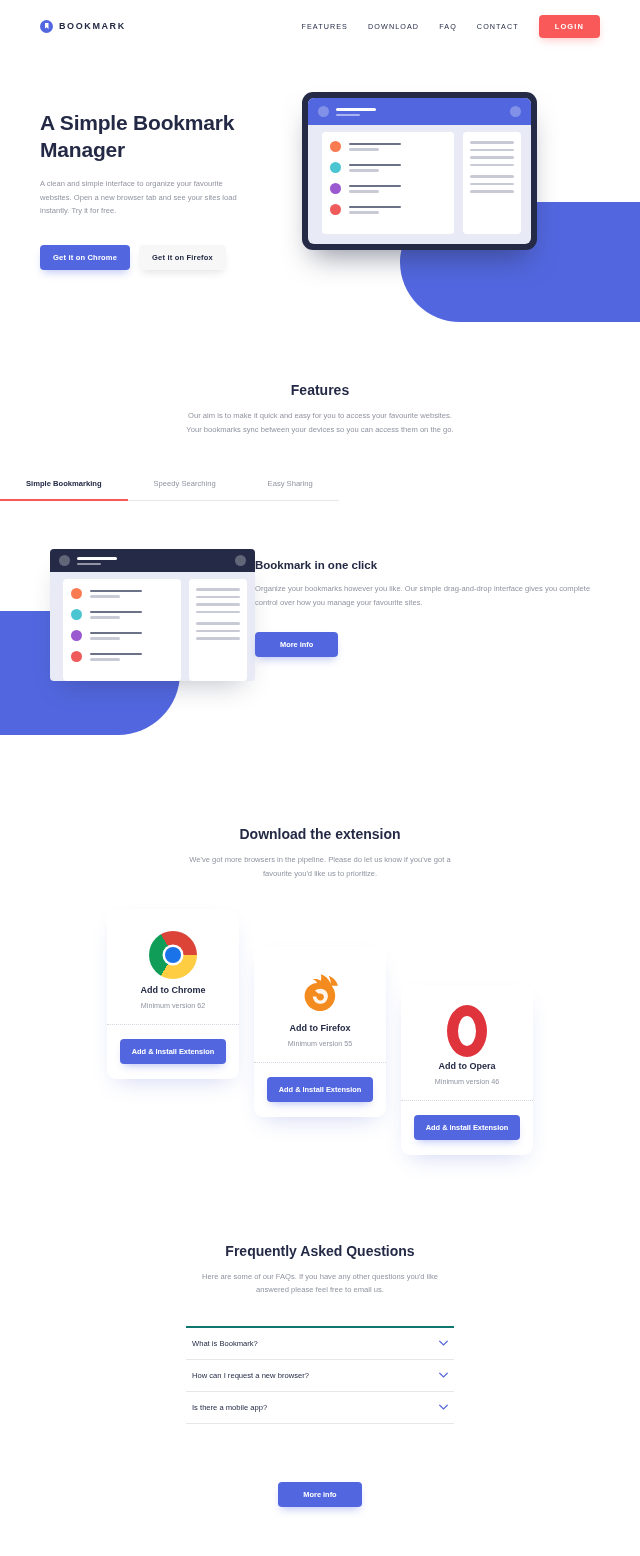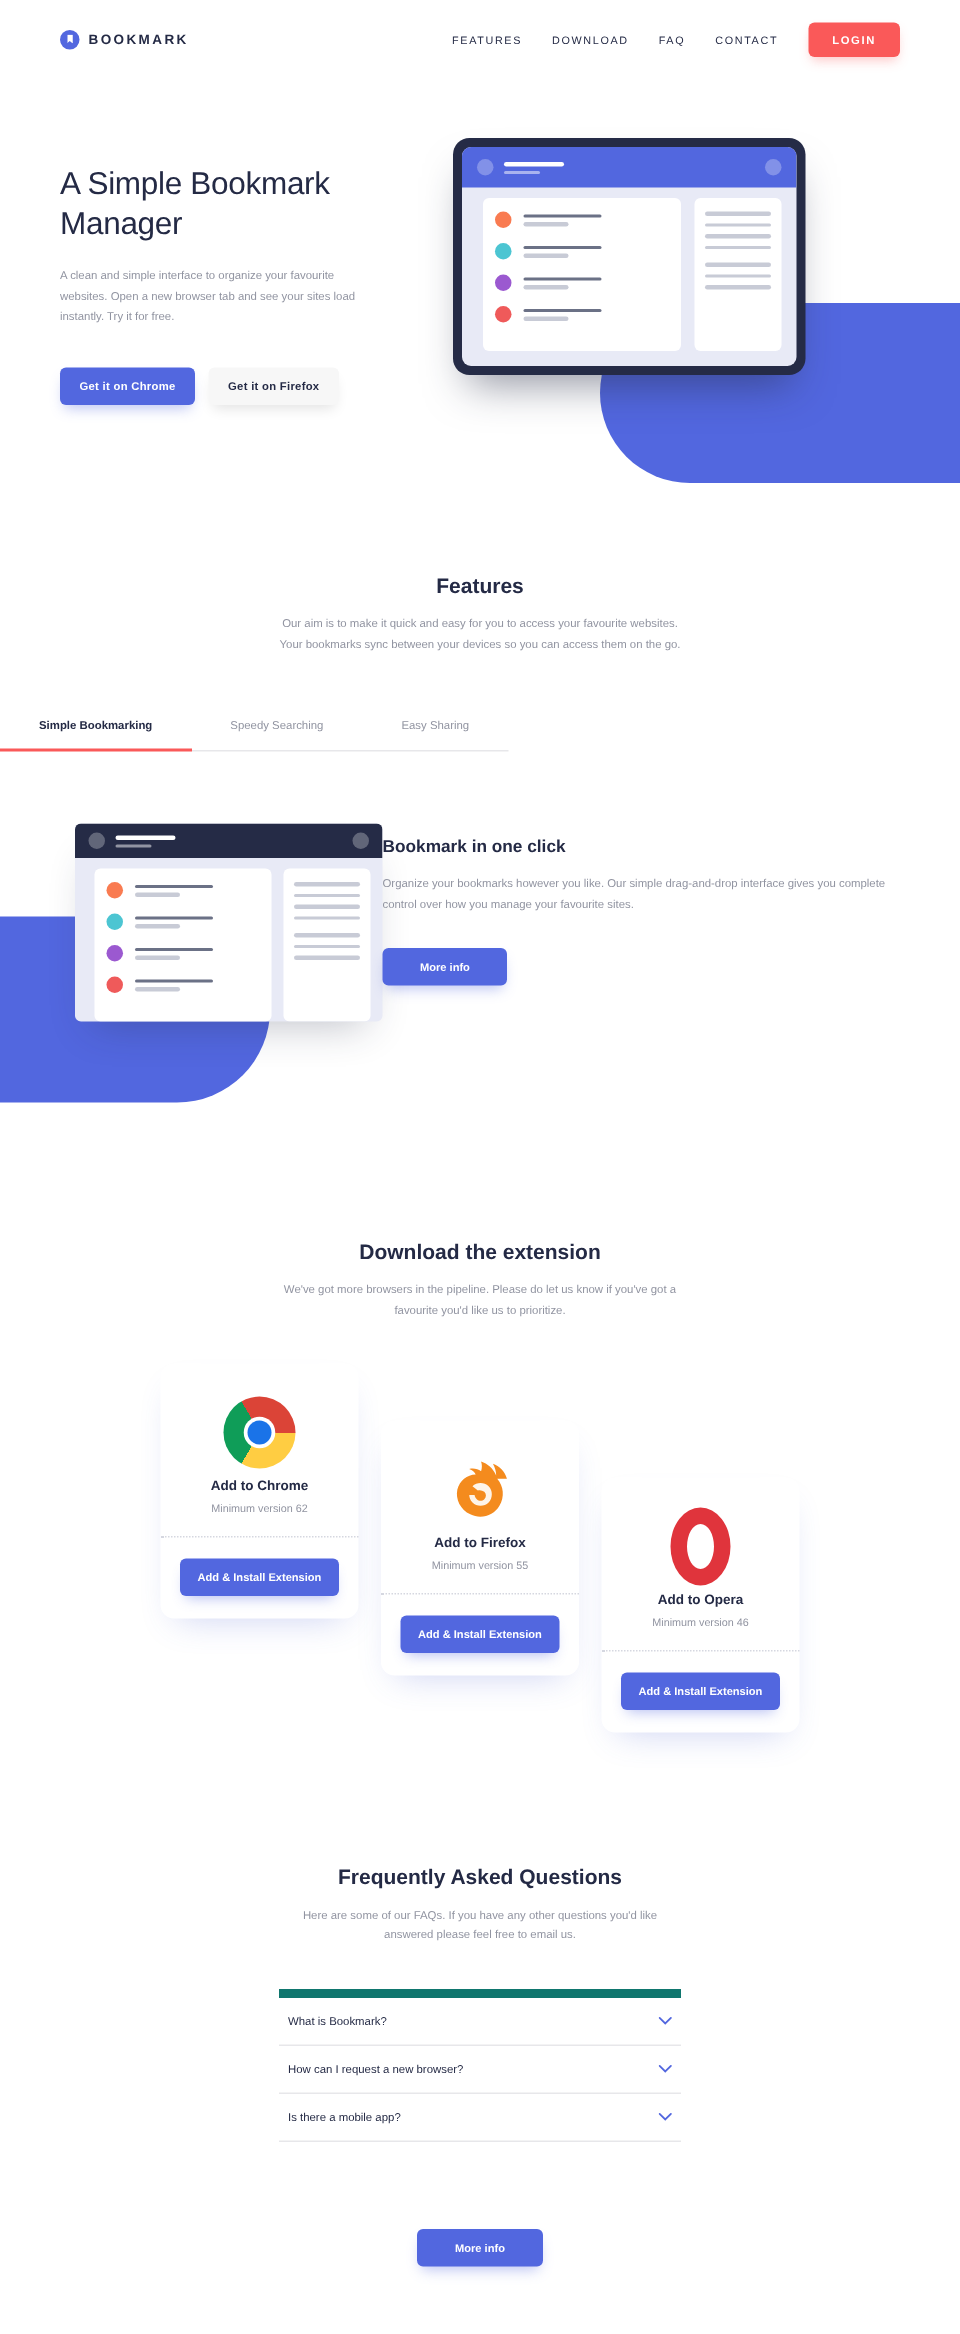--- a/index.html
+++ b/index.html
@@ -54,21 +54,21 @@
   .hero-blob {
     position: absolute; right: -40px; top: 150px;
     width: 280px; height: 120px;
     background: #5267df;
     border-top-left-radius: 110px; border-bottom-left-radius: 110px;
     z-index: 0;
   }
   .hero-inner { display: flex; position: relative; z-index: 2; }
   .hero-left { width: 250px; padding-top: 18px; }
   .hero-title {
-    font-size: 21px; font-weight: normal; line-height: 1.27;
+    font-size: 21px; font-weight: bold; line-height: 1.27;
     color: #242a45; letter-spacing: -0.2px;
   }
   .hero-text {
     font-size: 7.6px; line-height: 1.75; color: #9194a1;
     margin-top: 14px; width: 215px;
   }
   .hero-btns { display: flex; gap: 9px; margin-top: 28px; }
   .btn {
     border: none; border-radius: 4px; font-size: 7.5px; font-weight: bold;
     padding: 8px 13px; cursor: pointer; letter-spacing: .2px;
@@ -212,21 +212,21 @@
   }
 
   
   .faq { padding-top: 88px; }
   .faq-list { width: 268px; margin: 29px auto 0; }
   .faq-item {
     display: flex; align-items: center; justify-content: space-between;
     padding: 11px 6px 11px 6px; border-bottom: 1px solid #e7e7ea;
     cursor: pointer;
   }
-  .faq-item:first-child { border-top: 6px solid #0f766e; }
+  .faq-item:first-child { border-top: 2px solid #0f766e; }
   .faq-q { font-size: 7.6px; color: #242a45; font-weight: 500; }
   .chev { width: 9px; height: 9px; }
   .faq-more-wrap { text-align: center; margin-top: 36px; padding-bottom: 40px; }
 </style>
 </head>
 <body>
 
 <div class="page">
 
   <header class="header">

